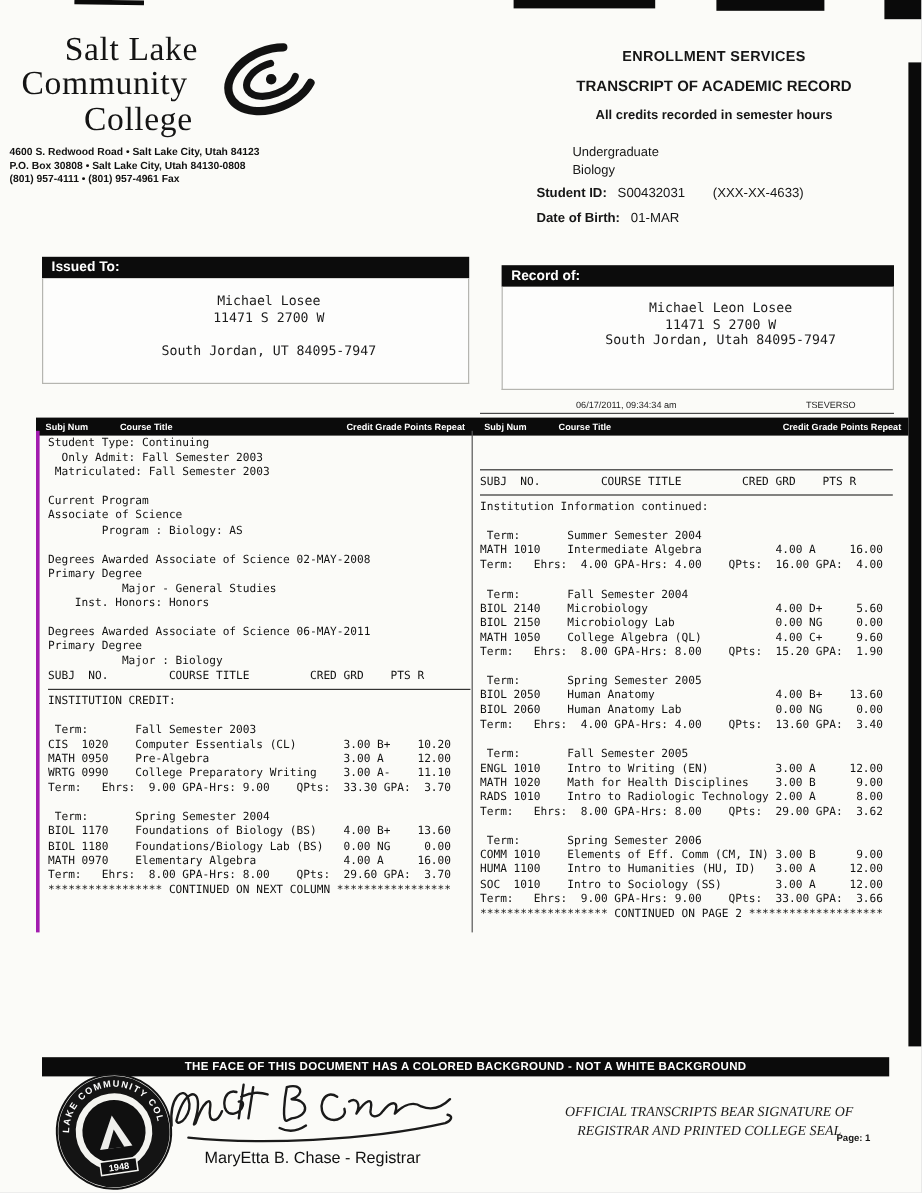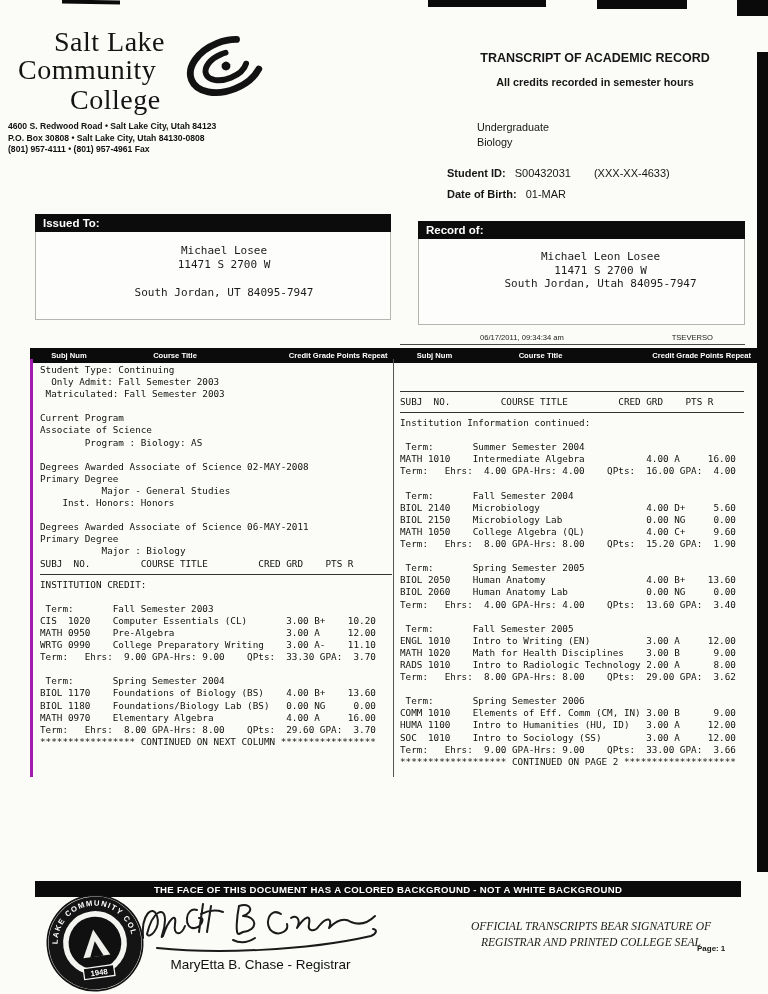--- a/index.html
+++ b/index.html
@@ -13,39 +13,39 @@
   .artifact { position:absolute; background:#0a0a0a; }
 
   
   .logo-line { position:absolute; font-family:"Liberation Serif", serif; font-size:28px; color:#141414; letter-spacing:0.5px; }
   .addr { position:absolute; left:8px; top:121px; font-size:8.6px; font-weight:bold; line-height:11.5px; color:#111; }
   .hdr-right { position:absolute; left:452px; top:40px; width:286px; text-align:center; }
   .hdr-right .dept { font-size:12px; font-weight:bold; letter-spacing:0.3px; }
   .hdr-right .doct { font-size:12.5px; font-weight:bold; margin-top:11px; }
   .hdr-right .note { font-size:10.8px; font-weight:bold; margin-top:11px; }
   .level-block { position:absolute; left:477px; top:120px; font-size:10.8px; line-height:15px; }
-  .id-row { position:absolute; left:447px; font-size:11px; display:flex; gap:9px; align-items:baseline;margin-top:12px; }
+  .id-row { position:absolute; left:447px; font-size:11px; display:flex; gap:9px; align-items:baseline; }
   .id-row .lbl { font-weight:bold; }
 
   
   .addr-box { position:absolute; }
   .box-header { background:#0c0c0c; color:#fff; font-weight:bold; font-size:11.5px; padding:3px 0 3px 8px; }
   .box-body { background:#fdfdfc; border:1px solid #b5b5b0; border-top:none;
     font-family:"DejaVu Sans Mono", monospace; white-space:pre; color:#1b1b1b;text-align:center; }
   .issued .box-body { height:88px; padding:12px 0 0 22px; font-size:11px; line-height:14px; }
   .record .box-body { height:86px; padding:11px 0 16px 38px; font-size:11px; line-height:13.5px; }
 
   .printinfo { position:absolute; left:418px; top:333px; width:327px; font-size:7.6px; color:#222; display:flex; }
   .printinfo .ts { margin-left:62px; }
   .printinfo .op { margin-left:auto; margin-right:32px; }
   .thinline { position:absolute; border-top:1px solid #4a4a4a; }
 
   
   .colbar { position:absolute; left:30px; top:348px; width:727px; height:15px; background:#0b0b0b; color:#fff;
-    display:flex; font-size:7.6px; font-weight:bold; align-items:center;text-align:center; }
+    display:flex; font-size:7.6px; font-weight:bold; align-items:center; }
   .colbar .half { width:50%; display:flex; align-items:center; }
   .colbar .subj { margin-left:8px; width:62px; }
   .colbar .course { width:150px; }
   .colbar .credits { margin-left:auto; margin-right:6px; }
 
   
   .tbody { position:absolute; left:30px; top:359px; width:713px; height:418px; border-left:3px solid #a21caf; }
   .vdiv { position:absolute; left:360px; top:0; height:100%; border-left:1px solid #555; }
   .col { position:absolute; top:0; }
   .col-left  { left:7px;  width:352px; padding-top:5px; }
@@ -86,20 +86,21 @@
     </g>
   </svg>
 
   <div class="addr">
     <div>4600 S. Redwood Road • Salt Lake City, Utah 84123</div>
     <div>P.O. Box 30808 • Salt Lake City, Utah 84130-0808</div>
     <div>(801) 957-4111 • (801) 957-4961 Fax</div>
   </div>
 
   <div class="hdr-right">
+    <div class="dept">ENROLLMENT SERVICES</div>
     <div class="doct">TRANSCRIPT OF ACADEMIC RECORD</div>
     <div class="note">All credits recorded in semester hours</div>
   </div>
 
   <div class="level-block">
     <div>Undergraduate</div>
     <div>Biology</div>
   </div>
 
   <div class="id-row" style="top:155px;">

